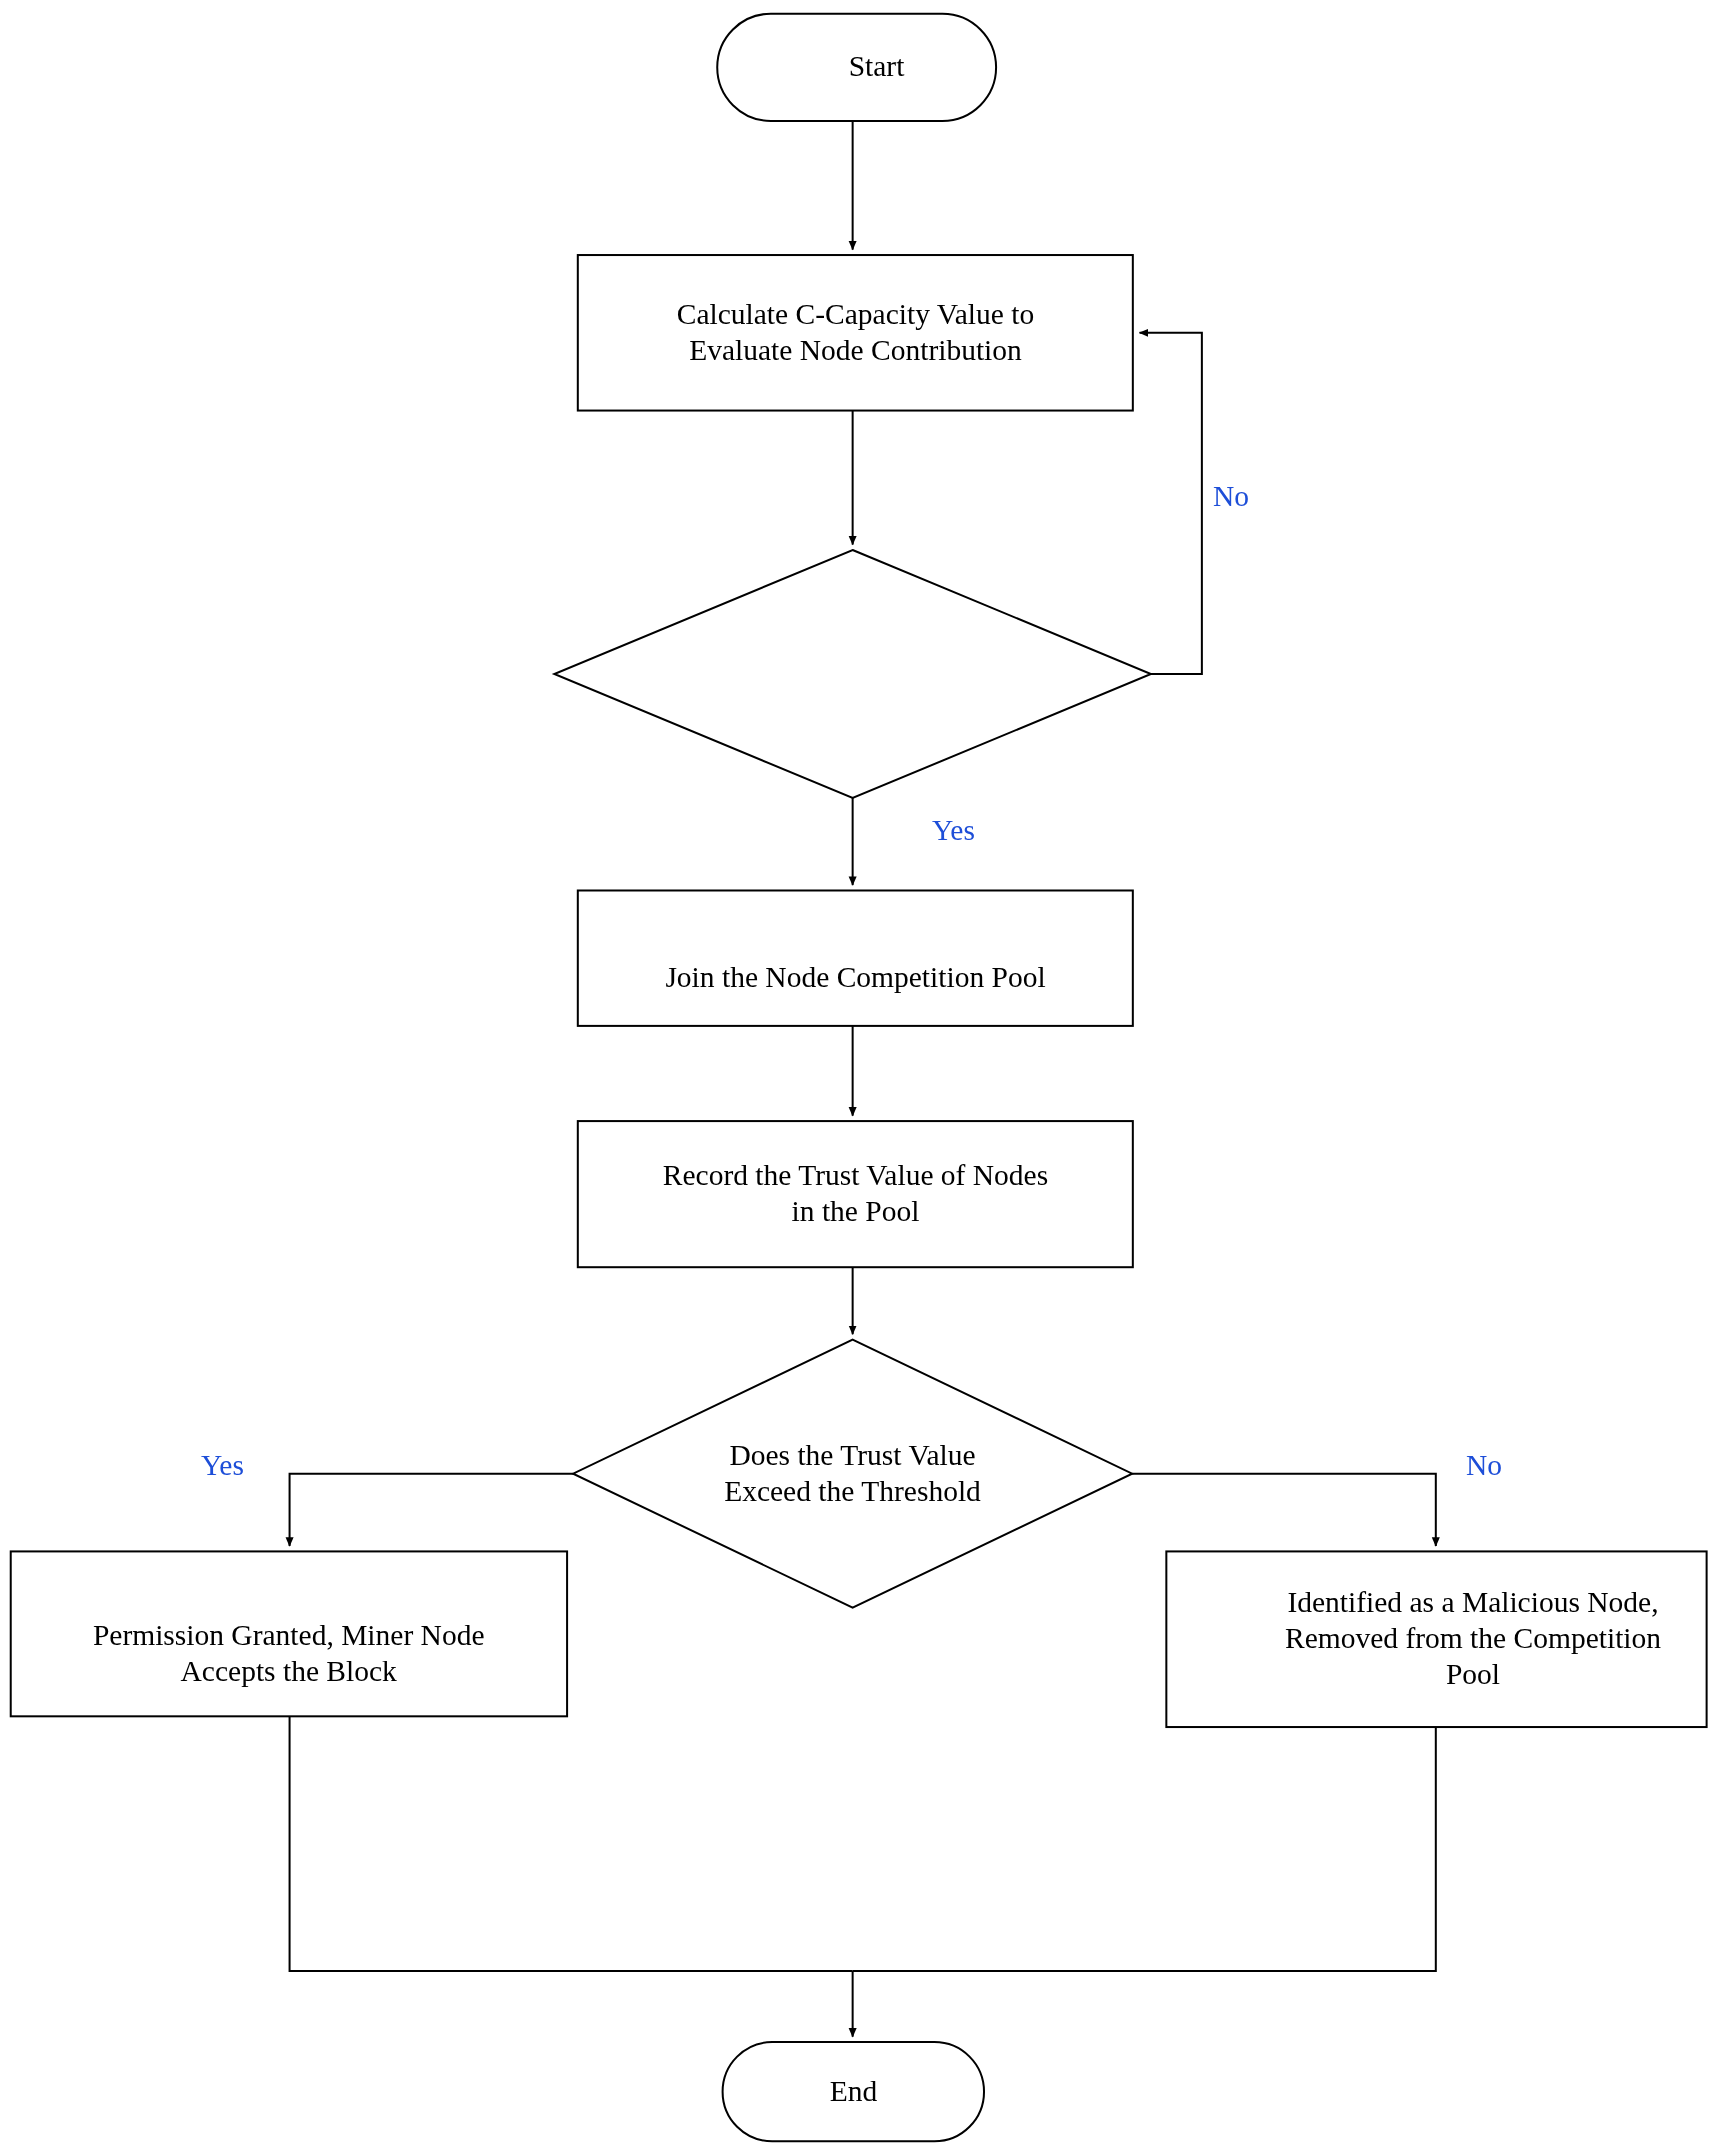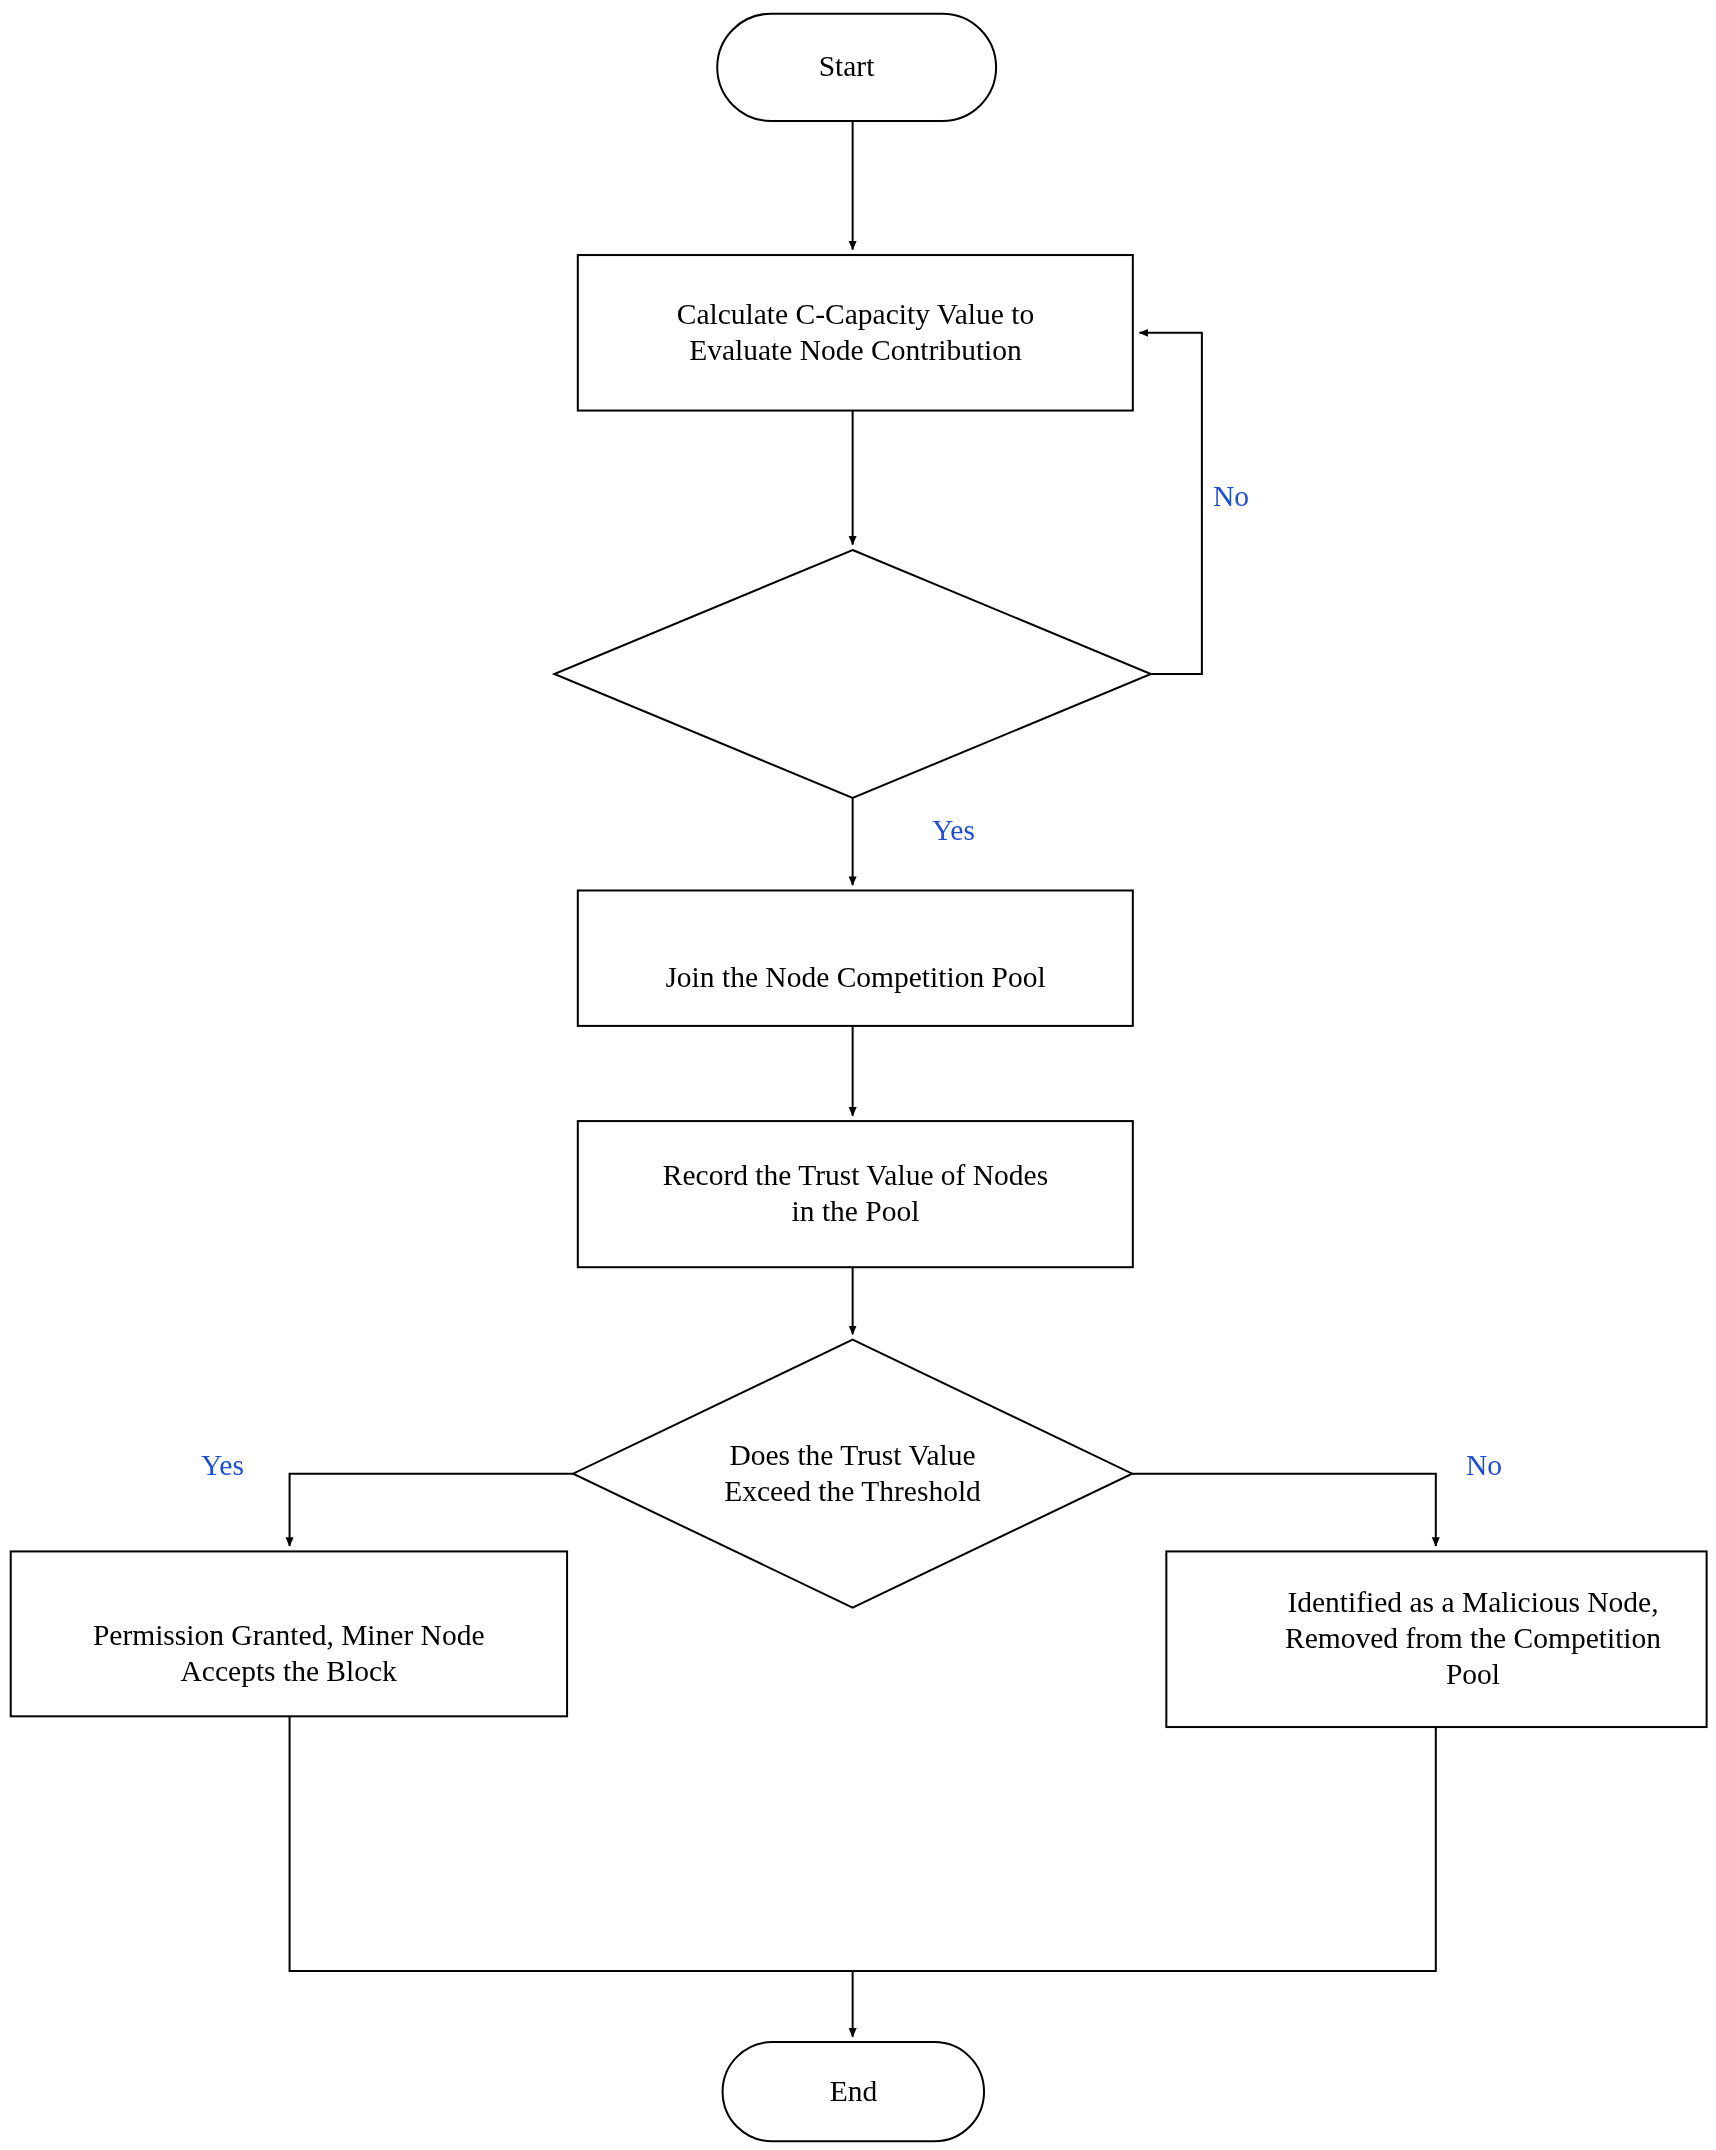--- a/index.html
+++ b/index.html
@@ -98,21 +98,21 @@
 
     <path d="M 1689 2198 L 2142 2198 L 2142 2306" fill="none" stroke="#000000" stroke-width="3" marker-end="url(#arrowhead)"></path>
 
     <path d="M 432 2560 L 432 2940 L 1272 2940" fill="none" stroke="#000000" stroke-width="3"></path>
 
     <path d="M 2142 2576 L 2142 2940 L 1272 2940" fill="none" stroke="#000000" stroke-width="3"></path>
 
     <line x1="1272" y1="2940" x2="1272" y2="3038" stroke="#000000" stroke-width="3" marker-end="url(#arrowhead)"></line>
   </svg>
 
-  <div class="node-label terminal-label" style="left:707px; top:13.4px; width:279px; height:107px;">Start</div>
+  <div class="node-label terminal-label" style="left:737px; top:13.4px; width:279px; height:107px;">Start</div>
 
   <div class="node-label process-label" style="left:578px; top:255px; width:555px; height:156px;">Calculate C-Capacity Value to
 Evaluate Node Contribution</div>
 
 
   <div class="node-label process-label" style="left:578px; top:890px; width:555px; height:135px;margin-top:20px;">Join the Node Competition Pool</div>
 
   <div class="node-label process-label" style="left:578px; top:1121px; width:555px; height:146px;">Record the Trust Value of Nodes
 in the Pool</div>
 

